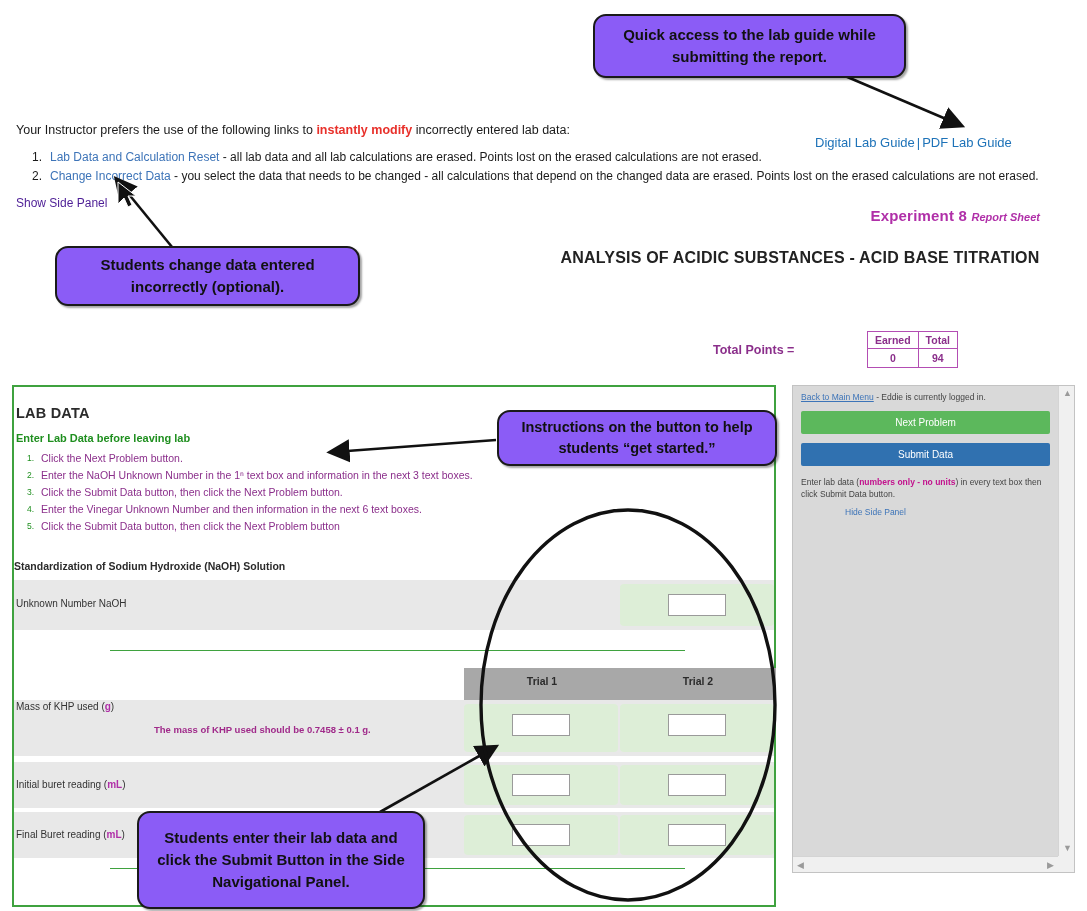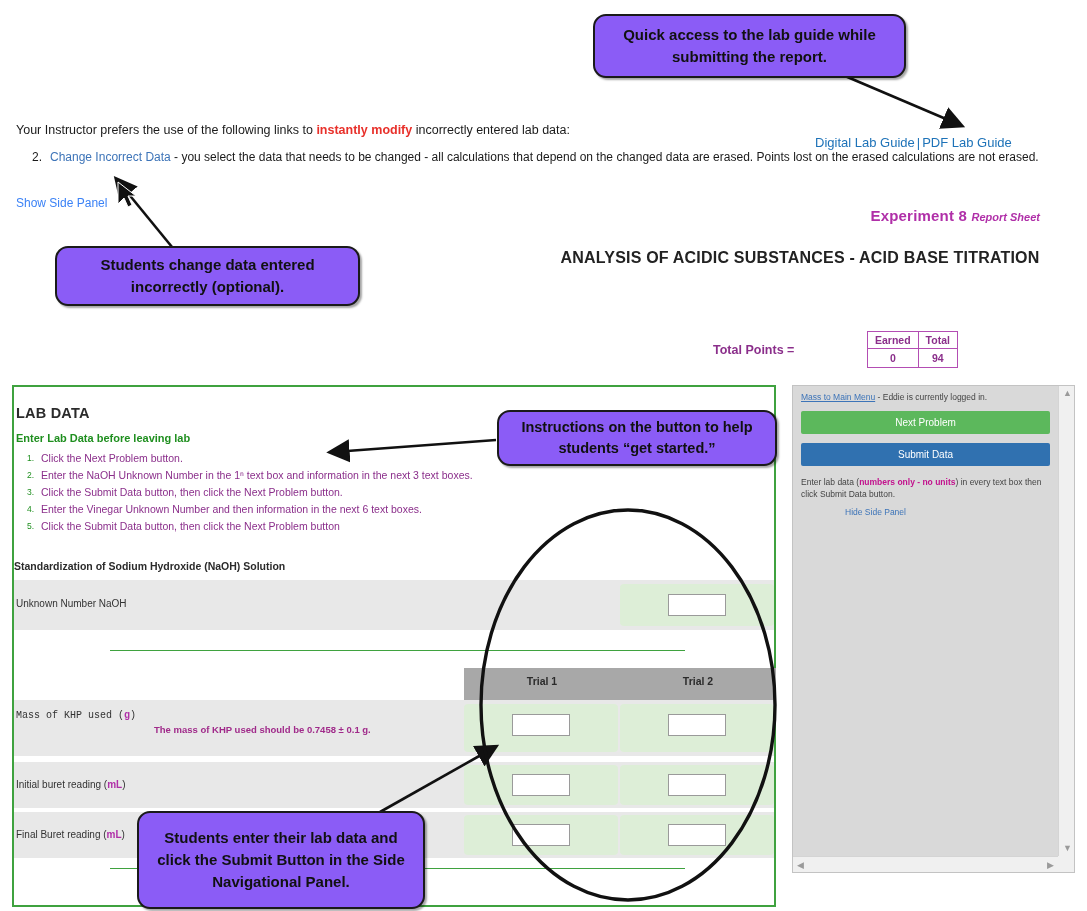--- a/index.html
+++ b/index.html
@@ -25,21 +25,21 @@
     left:16px; top:148px; width:1060px;
     font-size:12px; color:#1a1a1a;
     margin:0; padding:0; list-style:none;
   }
   #modify-list li { line-height:1.6; white-space:nowrap; }
   #modify-list li .num { display:inline-block; width:26px; text-align:right; margin-right:8px; color:#1a1a1a; }
   .blue-link { color:#3d74b8; text-decoration:none; }
 
   #show-side-panel {
     left:16px; top:196px;
-    font-size:12px; color:#3b82f6;
+    font-size:12px; color:#4c1d95;
   }
 
   
   #guide-links {
     left:815px; top:135px;
     font-size:13px; color:#1d72b8; font-weight:500; white-space:nowrap;
   }
   #guide-links .sep { color:#1d72b8; margin:0 2px; }
 
   
@@ -169,20 +169,23 @@
   svg.overlay { position:absolute; left:0; top:0; width:1087px; height:911px; pointer-events:none; }
 </style>
 </head>
 <body>
 
 <div class="abs" id="intro-line">
   <span>Your Instructor prefers the use of the following links to </span><span class="kw-red">instantly modify</span><span> incorrectly entered lab data:</span>
 </div>
 
 <ul class="abs" id="modify-list">
+  <li>
+    <span class="num">1.</span><a class="blue-link" href="#">Lab Data and Calculation Reset</a><span> - all lab data and all lab calculations are erased. Points lost on the erased calculations are not erased.</span>
+  </li>
   <li>
     <span class="num">2.</span><a class="blue-link" href="#">Change Incorrect Data</a><span> - you select the data that needs to be changed - all calculations that depend on the changed data are erased. Points lost on the erased calculations are not erased.</span>
   </li>
 </ul>
 
 <a class="abs blue-link" id="show-side-panel" href="#">Show Side Panel</a>
 
 <div class="abs" id="guide-links">
   <a class="blue-link" style="color:#1d72b8" href="#">Digital Lab Guide</a><span class="sep">|</span><a class="blue-link" style="color:#1d72b8" href="#">PDF Lab Guide</a>
 </div>
@@ -228,21 +231,21 @@
   <div class="tbox" style="left:654px; top:14px;"></div>
 </div>
 <div class="abs" id="divider-1"></div>
 
 <div class="abs" id="trial-header">
   <span class="th" style="left:0;">Trial 1</span>
   <span class="th" style="left:156px;">Trial 2</span>
 </div>
 
 <div class="abs data-row" id="row-khp">
-  <span class="row-label" style="left:2px; top:10px;font-family:Liberation Mono, monospace;"><span>Mass of KHP used (</span><span class="unit-mag">g</span><span>)</span></span>
+  <span class="row-label" style="left:2px; top:1px;"><span>Mass of KHP used (</span><span class="unit-mag">g</span><span>)</span></span>
   <span id="khp-note">The mass of KHP used should be 0.7458 ± 0.1 g.</span>
   <div class="cellbg" style="left:450px; top:4px; width:154px; height:48px;"></div>
   <div class="cellbg" style="left:606px; top:4px; width:154px; height:48px;"></div>
   <div class="tbox" style="left:498px; top:14px;"></div>
   <div class="tbox" style="left:654px; top:14px;"></div>
 </div>
 
 <div class="abs data-row" id="row-initial">
   <span class="row-label" style="left:2px; top:17px;"><span>Initial buret reading (</span><span class="unit-mag">mL</span><span>)</span></span>
   <div class="cellbg" style="left:450px; top:3px; width:154px; height:40px;"></div>
@@ -256,21 +259,21 @@
   <div class="cellbg" style="left:450px; top:3px; width:154px; height:40px;"></div>
   <div class="cellbg" style="left:606px; top:3px; width:154px; height:40px;"></div>
   <div class="tbox" style="left:498px; top:12px;"></div>
   <div class="tbox" style="left:654px; top:12px;"></div>
 </div>
 <div class="abs" id="divider-2"></div>
 
 <div class="abs" id="side-panel">
   <div id="sp-inner">
     <div id="sp-login">
-      <a class="lnk" href="#">Mass to Main Menu</a><span> - Eddie is currently logged in.</span>
+      <a class="lnk" href="#">Back to Main Menu</a><span> - Eddie is currently logged in.</span>
     </div>
     <button class="sp-btn" id="btn-next">Next Problem</button>
     <button class="sp-btn" id="btn-submit">Submit Data</button>
     <div id="sp-hint">
       <span>Enter lab data (</span><span class="warn">numbers only - no units</span><span>) in every text box then click Submit Data button.</span>
     </div>
     <a id="sp-hide" class="blue-link" href="#">Hide Side Panel</a>
   </div>
 
   <div id="sp-vscroll">

